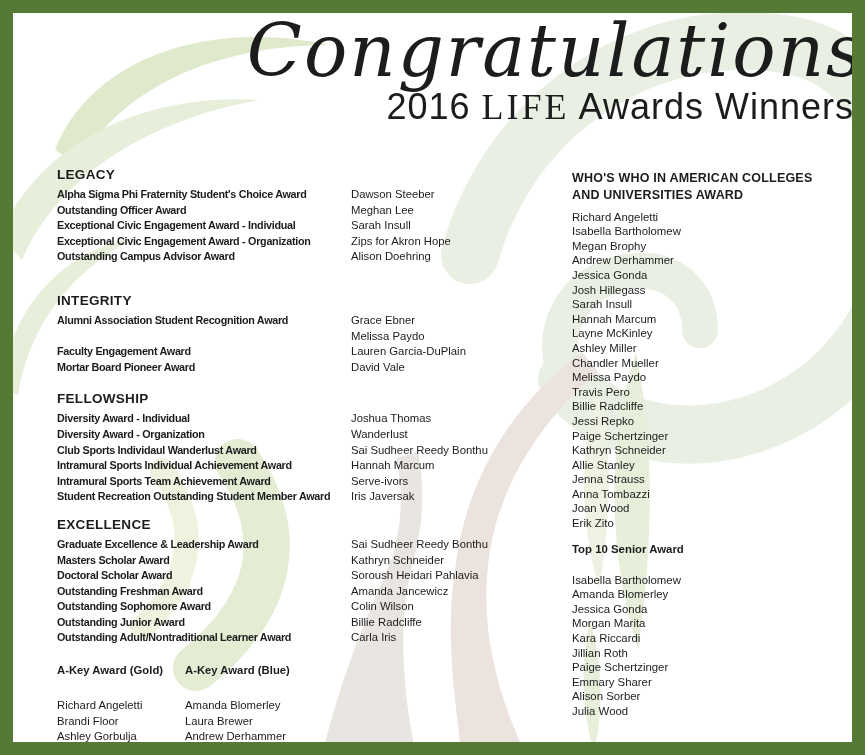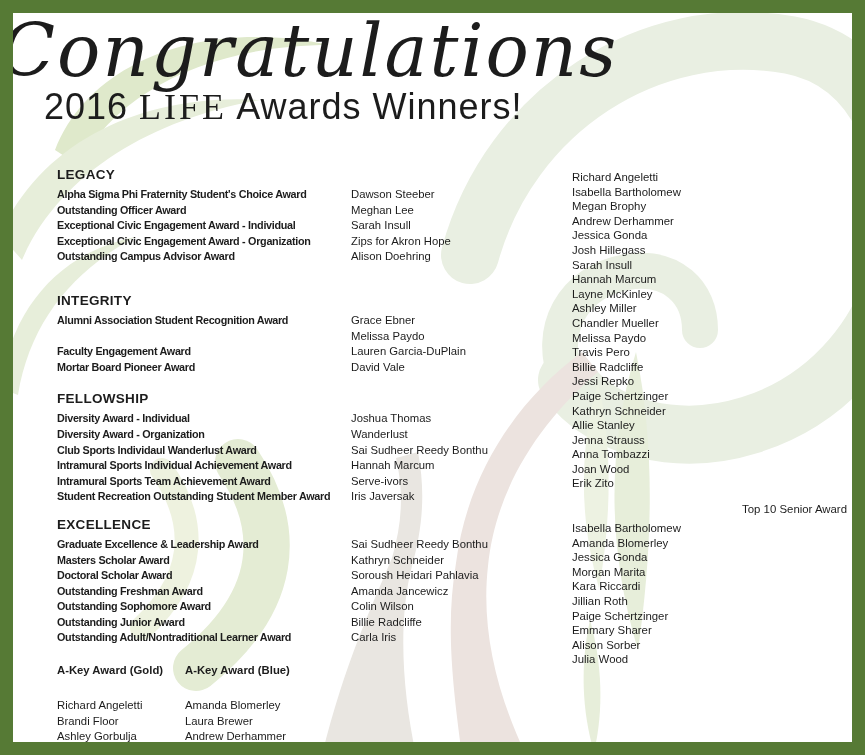--- a/index.html
+++ b/index.html
@@ -4,21 +4,21 @@
 <style>
   html,body{margin:0;padding:0;background:#fff;}
   .page{
     position:relative;width:865px;height:755px;overflow:hidden;background:#ffffff;
     font-family:"Liberation Sans",sans-serif;color:#1c1c1c;
   }
   .bg{position:absolute;left:0;top:0;width:865px;height:755px;}
   .frame{position:absolute;left:0;top:0;right:0;bottom:0;border:13px solid #567a35;pointer-events:none;z-index:5;}
 
   
-  .title-wrap{position:absolute;left:0;top:14px;width:865px;text-align:left;z-index:2;}
+  .title-wrap{position:absolute;left:0;top:14px;width:865px;text-align:right;z-index:2;}
   .script-title{
     font-family:"DejaVu Serif",serif;font-style:italic;font-weight:normal;
     font-size:72px;line-height:1.05;letter-spacing:2px;
   }
   .sub-title{font-size:36px;letter-spacing:1px;margin-top:-4px;white-space:nowrap;margin-left:44px;}
   .sub-title .life{font-family:"Liberation Serif",serif;letter-spacing:3px;font-weight:normal;}
 
   
   .left-col{position:absolute;left:57px;top:166px;width:512px;z-index:2;}
   .awards-section h2{
@@ -34,21 +34,21 @@
   .akey{display:flex;margin-top:17px;}
   .akey-col{width:128px;}
   .akey-col h3{font-size:11.3px;font-weight:bold;margin:0 0 20px 0;line-height:15px;white-space:nowrap;}
   .akey-col .name{font-size:11.3px;line-height:15.6px;white-space:nowrap;}
 
   
   .right-col{position:absolute;left:572px;top:170px;width:275px;z-index:2;}
   .right-col h2{font-size:12.5px;font-weight:bold;line-height:16.8px;margin:0 0 6px 0;letter-spacing:.2px;}
   .right-col .name{font-size:11.4px;line-height:14.6px;white-space:nowrap;}
   .top10{margin-top:11px;}
-  .top10 h3{font-size:11.4px;font-weight:normal;margin:0 0 4px 0;line-height:15px;text-align:right;}
+  .top10 h3{font-size:11.4px;font-weight:bold;margin:0 0 16px 0;line-height:15px;}
 </style>
 </head>
 <body>
 
 <div class="page">
 
   <svg class="bg" viewBox="0 0 865 755" aria-hidden="true">
 
     <path fill="#dfe9cb" d="M 55,150 C 90,60 205,18 330,45 C 215,45 120,88 78,165 Z"></path>
     <path fill="#e7eeda" d="M 0,235 C 42,140 145,93 260,100 C 155,118 60,172 22,260 Z"></path>
@@ -243,20 +243,24 @@
 
             <div class="name">Jillian Roth</div>
           </div>
       </div>
     </section>
 
   </main>
 
   <aside class="right-col">
     <section class="whos-who">
+      <h2>
+        <span>WHO'S WHO IN AMERICAN COLLEGES</span><br>
+        <span>AND UNIVERSITIES AWARD</span>
+      </h2>
       <div>
 
           <div class="name">Richard Angeletti</div>
 
           <div class="name">Isabella Bartholomew</div>
 
           <div class="name">Megan Brophy</div>
 
           <div class="name">Andrew Derhammer</div>
 

